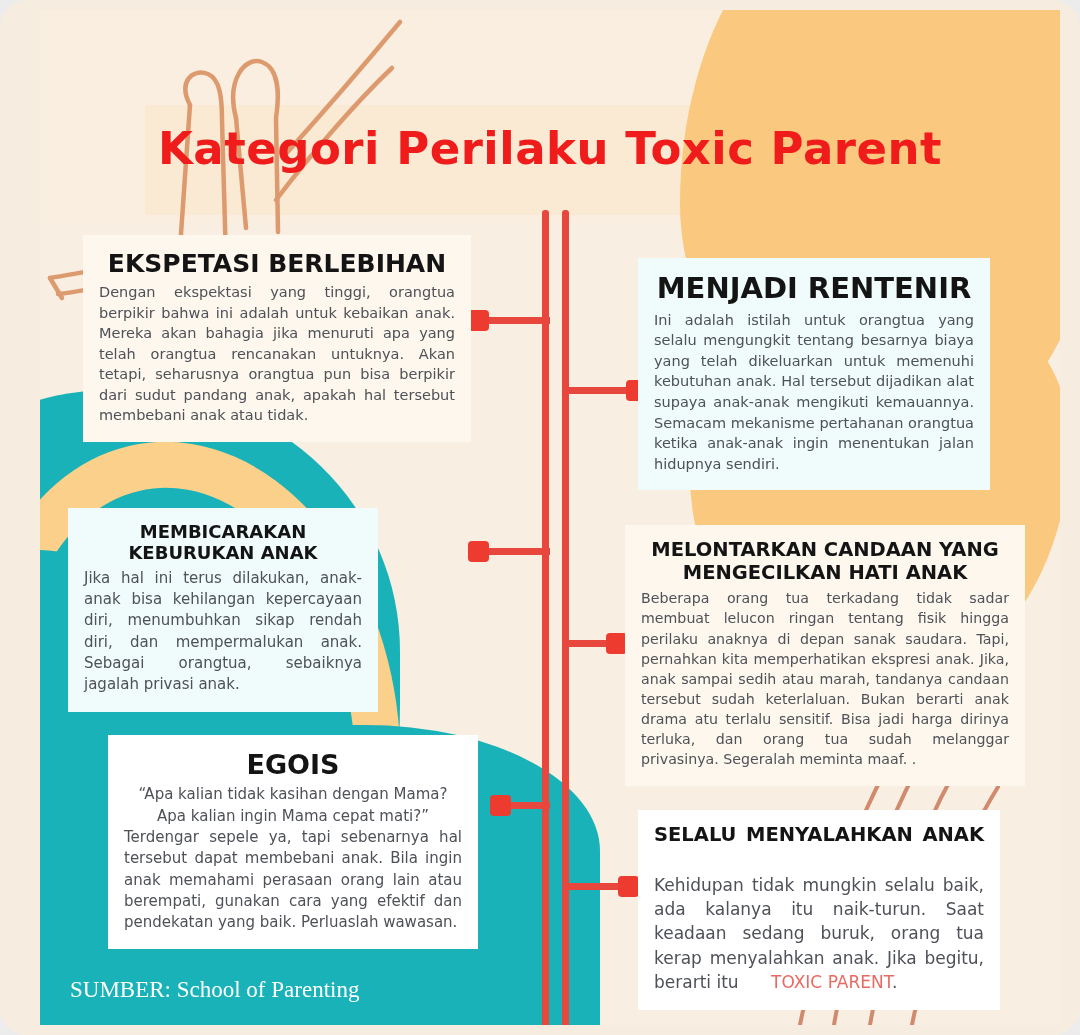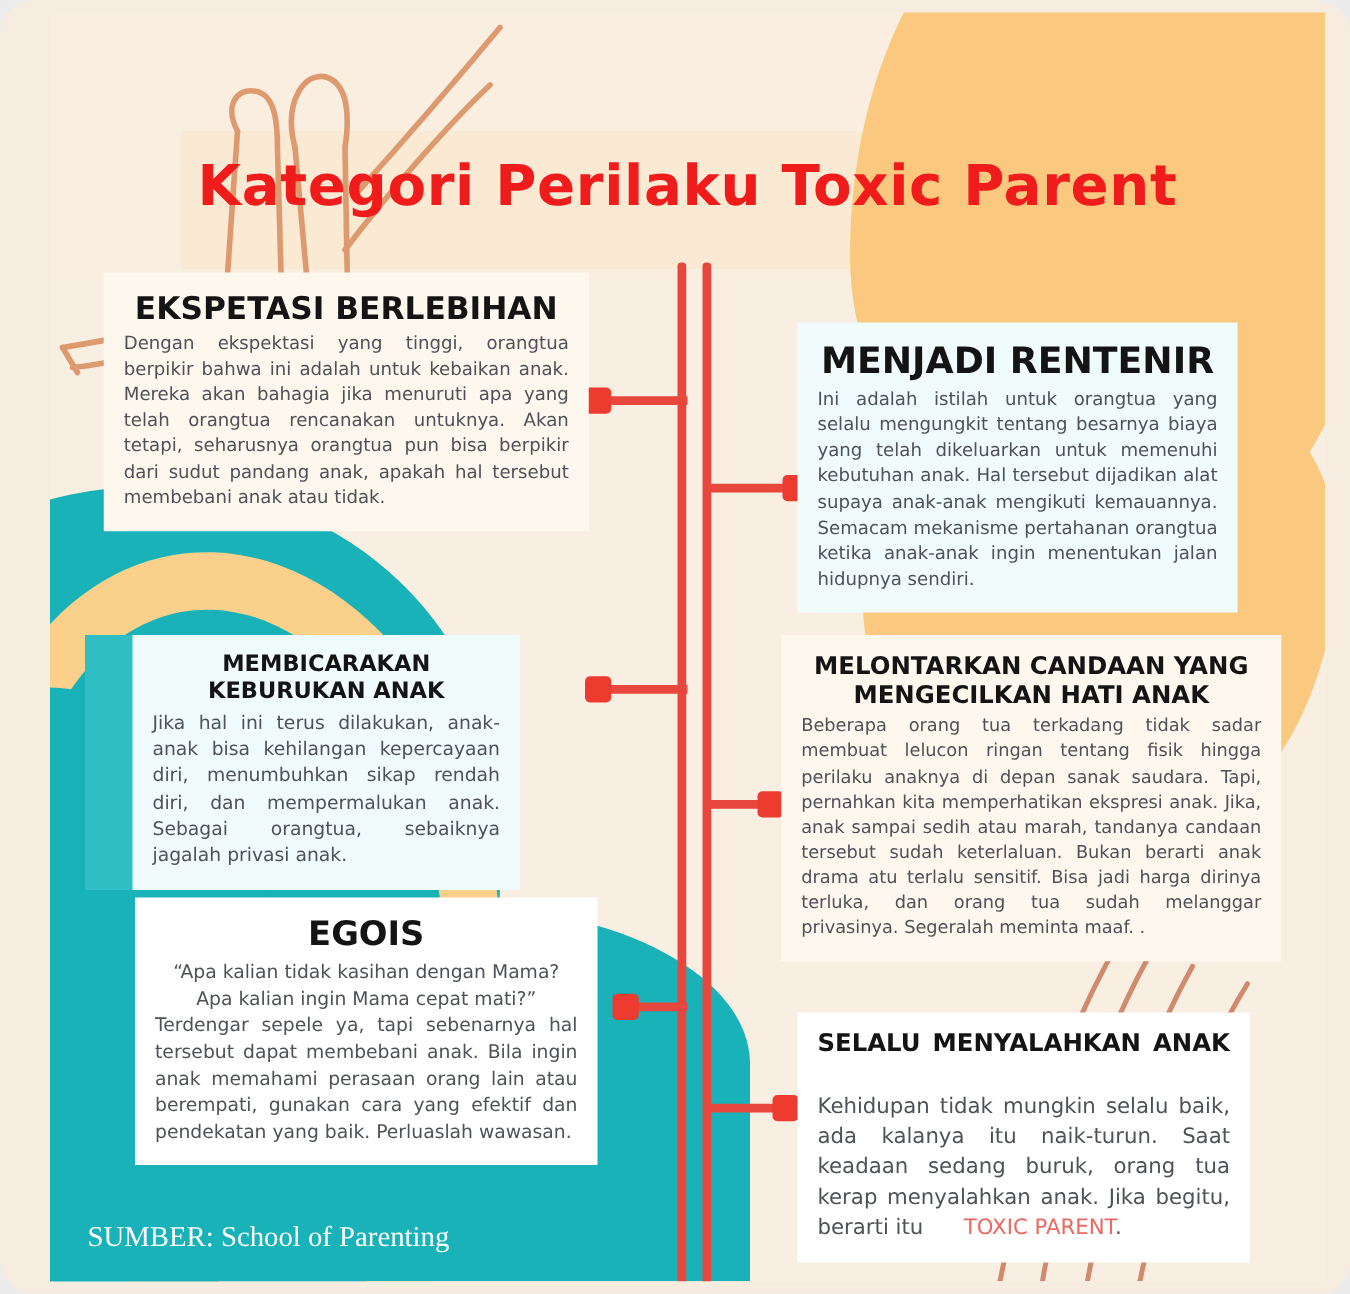--- a/index.html
+++ b/index.html
@@ -91,21 +91,21 @@
   
   .spine{position:absolute;background:#e8473d;}
   .v1{left:502px; top:200px; width:7px; height:818px; border-radius:3px;}
   .v2{left:522px; top:200px; width:7px; height:818px; border-radius:3px;}
   .branch{position:absolute;height:7px;background:#e8473d;}
   .node{position:absolute;width:21px;height:21px;background:#ee3b30;border-radius:4px;}
 
   
   .card{position:absolute;}
   .card .inner{ padding:14px 16px 16px; }
-  .card.orange{ background:#f9ca85; }
+  .card.orange{ background:#f9ca85;margin-top:17px; }
   .card.orange .inner{ background:#fdf7ee; }
   .card.teal{ background:#2fbec4; }
   .card.teal .inner{ background:#effcfb; }
   .card.teal-white .inner{ background:#ffffff; }
   .card.orange-white .inner{ background:#ffffff; }
 
   .c-head{
     text-align:center;
     font-weight:bold; color:#141414;
     font-family:"DejaVu Sans","Liberation Sans",sans-serif;
@@ -127,21 +127,21 @@
 
   
   #card-ekspetasi{ left:43px; top:208px; width:388px; }
   #card-ekspetasi .c-head{ font-size:25px; }
   #card-ekspetasi .c-body{ font-size:14.5px; }
 
   #card-rentenir{ left:598px; top:248px; width:352px; }
   #card-rentenir .c-head{ font-size:29px; }
   #card-rentenir .c-body{ font-size:14.5px; }
 
-  #card-membicarakan{ left:28px; top:498px; width:310px;padding-left:38px; }
+  #card-membicarakan{ left:28px; top:498px; width:310px; }
   #card-membicarakan .c-head{ font-size:18px; }
   #card-membicarakan .c-body{ font-size:15px; }
 
   #card-candaan{ left:585px; top:498px; width:400px; }
   #card-candaan .c-head{ font-size:19.5px; }
   #card-candaan .c-body{ font-size:14.2px; }
 
   #card-egois{ left:68px; top:708px; width:370px; }
   #card-egois .c-head{ font-size:27px; }
   #card-egois .c-body{ font-size:15px; }

